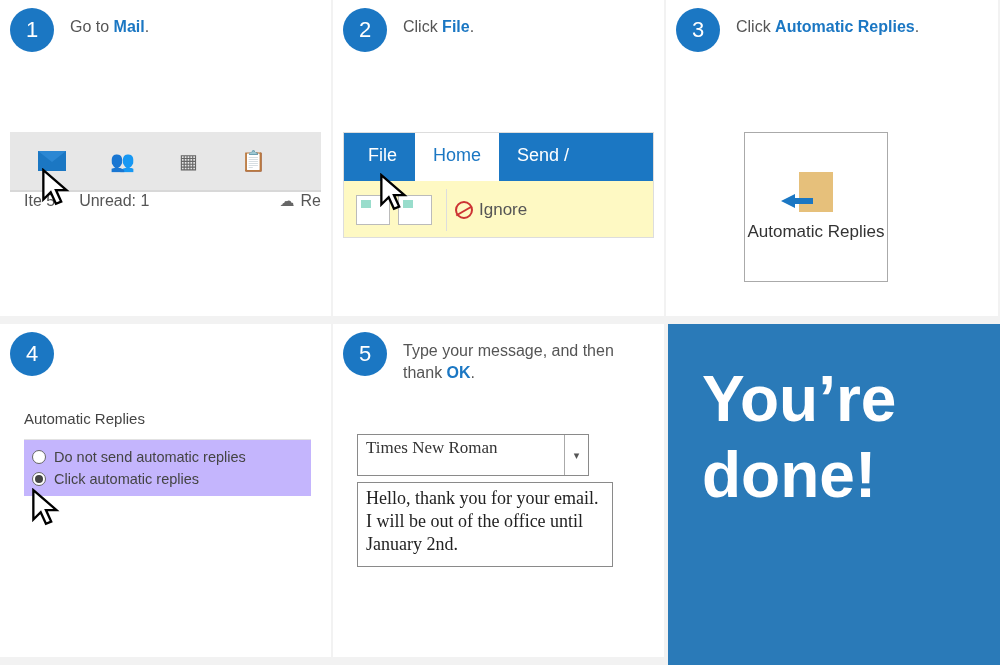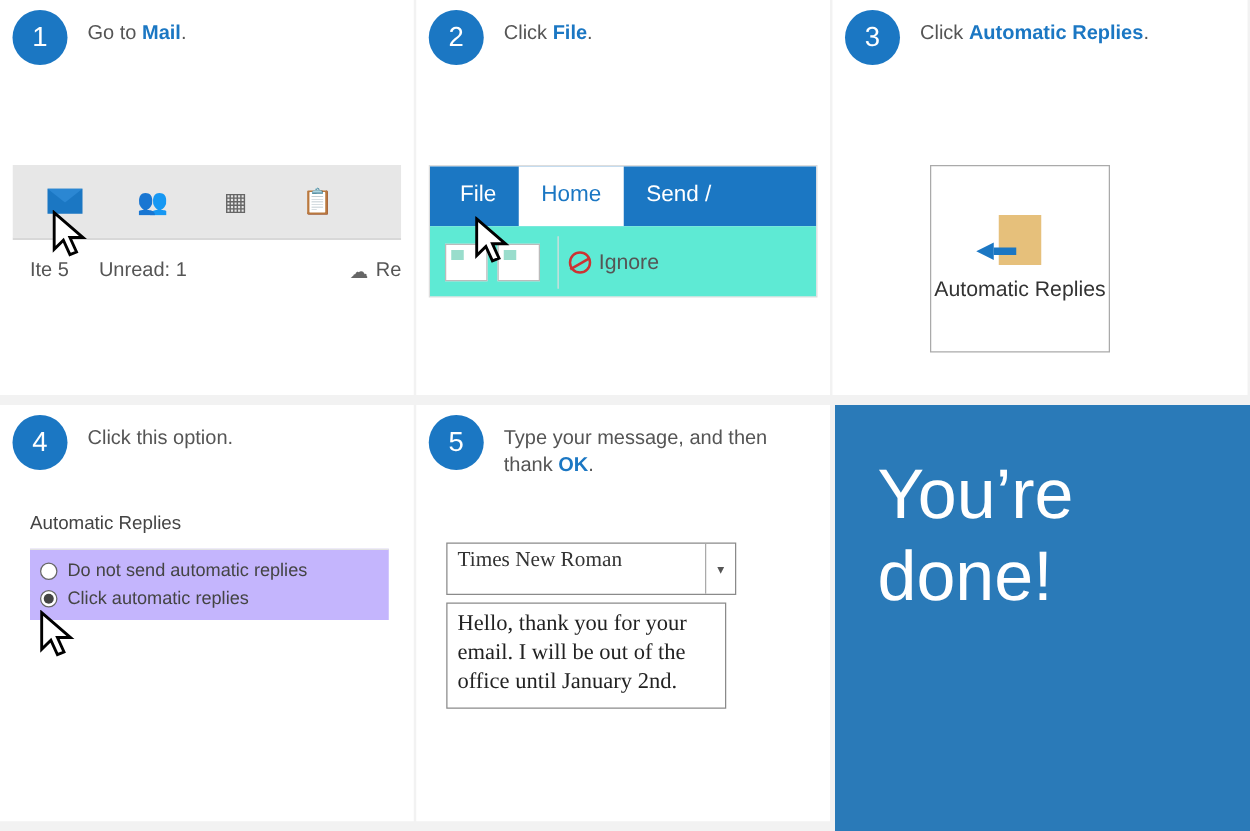--- a/index.html
+++ b/index.html
@@ -70,21 +70,21 @@
     align-items: center;
     padding-left: 28px;
     gap: 44px;
     color: #666;
   }
   .s1-status {
     height: 36px;
     background: #fff;
     border-top: 2px solid #d8d8d8;
     display: flex;
-    align-items: flex-end;
+    align-items: flex-start;
     font-size: 16px;
     color: #555;
     padding-left: 14px;
     gap: 24px;
   }
   .mail-icon {
     width: 28px; height: 20px; background:#1b77c3; position:relative;
   }
   .mail-icon:before{
     content:""; position:absolute; left:0; right:0; top:0; height:0;
@@ -120,21 +120,21 @@
   .rtab.file { padding-left: 24px; }
   .rtab.active {
     background: #fff;
     color: #1b77c3;
     font-weight: 400;
     margin-top: 0;
     padding-top: 12px;
   }
   .ribbon-body {
     height: 58px;
-    background: #5eead4;
+    background: #fef9c3;
     display: flex;
     align-items: center;
     padding-left: 12px;
     gap: 2px;
     position: relative;
     text-align: right;
   }
   .rb-thumb {
     width: 34px; height: 30px; border:1px solid #bbb; background:#fff; margin-right:6px;
     position:relative;
@@ -192,32 +192,32 @@
     position: absolute;
     left: 24px; top: 110px; right: 50px;
   }
   .font-select {
     display:flex; border:1.5px solid #8a8a8a; height:42px; width:232px; background:#fff;
   }
   .font-select .fname { flex:1; padding:3px 8px 0 8px; font-family:"Times New Roman", serif; font-size:17px; color:#333; }
   .font-select .dd { width:24px; border-left:1px solid #aaa; display:flex; align-items:center; justify-content:center; font-size:11px; color:#555;}
   .msg-box {
     margin-top:6px; border:1.5px solid #8a8a8a; border-top:1.5px solid #8a8a8a;
-    width:224px; padding:4px 8px 10px 8px;
+    width:256px; padding:4px 8px 10px 8px;
     font-family:"Times New Roman", serif; font-size:18px; color:#222; line-height:1.28;
   }
   
   .done-card {
     background: #2a7ab8;
     margin: 0 0 0 2px;
     display:flex; align-items:flex-start; justify-content:flex-start;
     padding: 38px 10px 0 34px;
   }
   .done-text {
-    color:#fff; font-size:56px; font-weight:400; line-height:1.18;
+    color:#fff; font-size:64px; font-weight:700; line-height:1.18;
   }
 </style>
 </head>
 <body>
 
 <div class="grid">
 
   <div class="card">
     <div class="card-head">
       <div class="badge">1</div>
@@ -283,21 +283,20 @@
     </div>
     <div class="s3-img">
       <div class="autorep-ico"></div>
       <div class="autorep-label"><span>Automatic Replies</span></div>
     </div>
   </div>
 
   <div class="card">
     <div class="card-head">
       <div class="badge">4</div>
-      <div class="instr">Click this option.</div>
     </div>
     <div class="s4-img">
       <div class="s4-title">Automatic Replies</div>
       <div class="opt-group">
         <div class="opt">
           <span class="radio"></span>
           <span>Do not send automatic replies</span>
         </div>
         <div class="opt">
           <span class="radio sel"></span>

